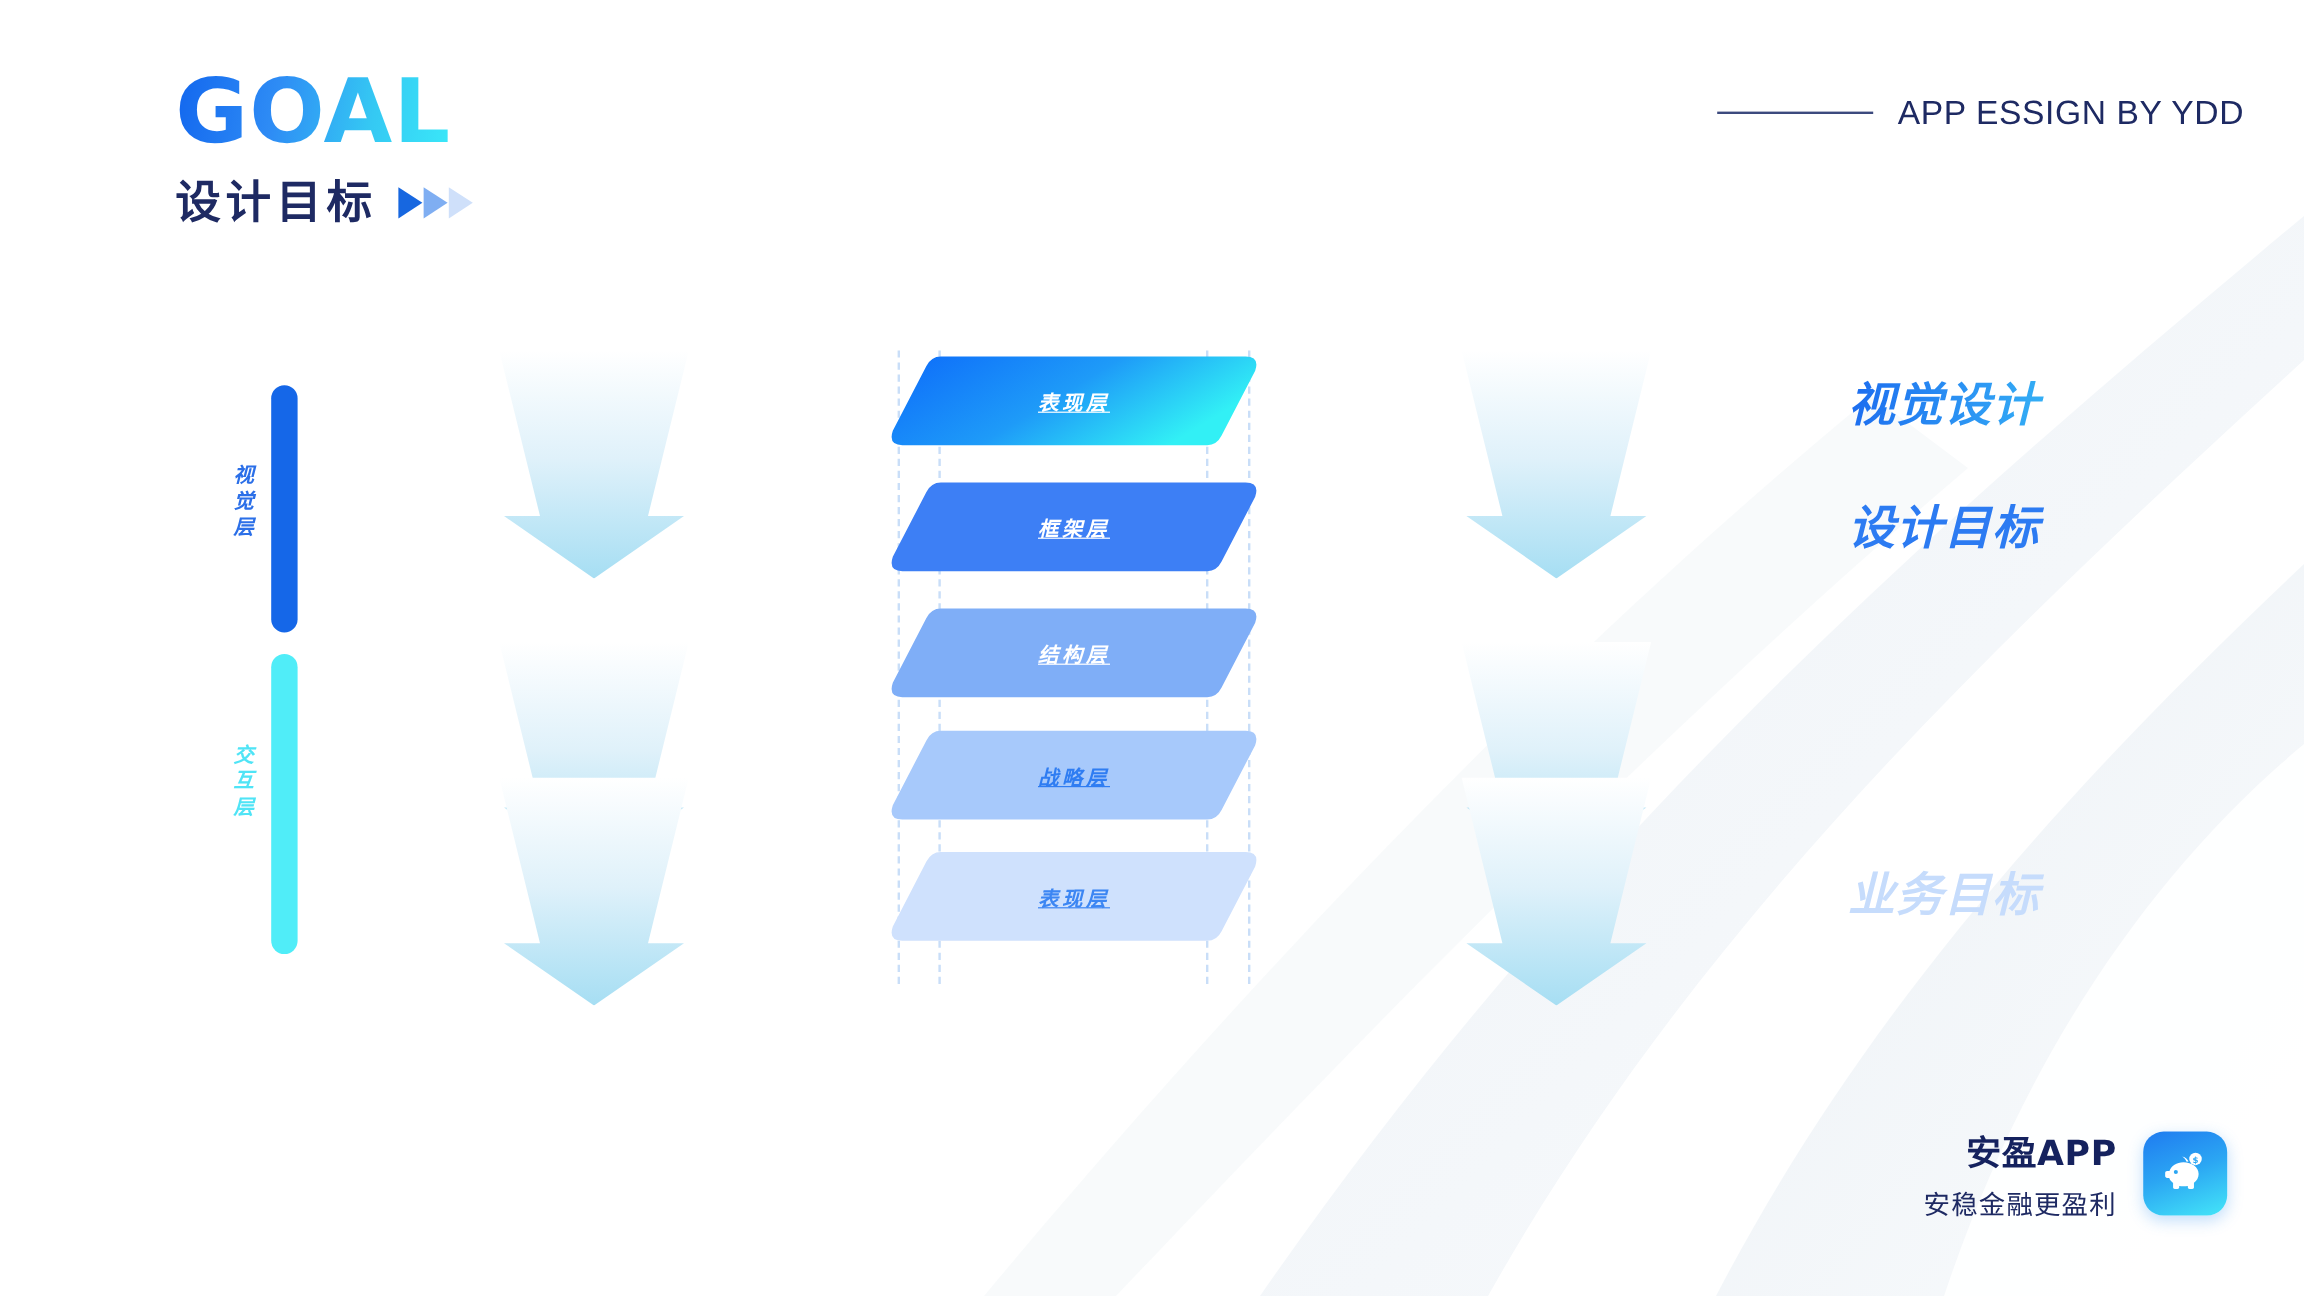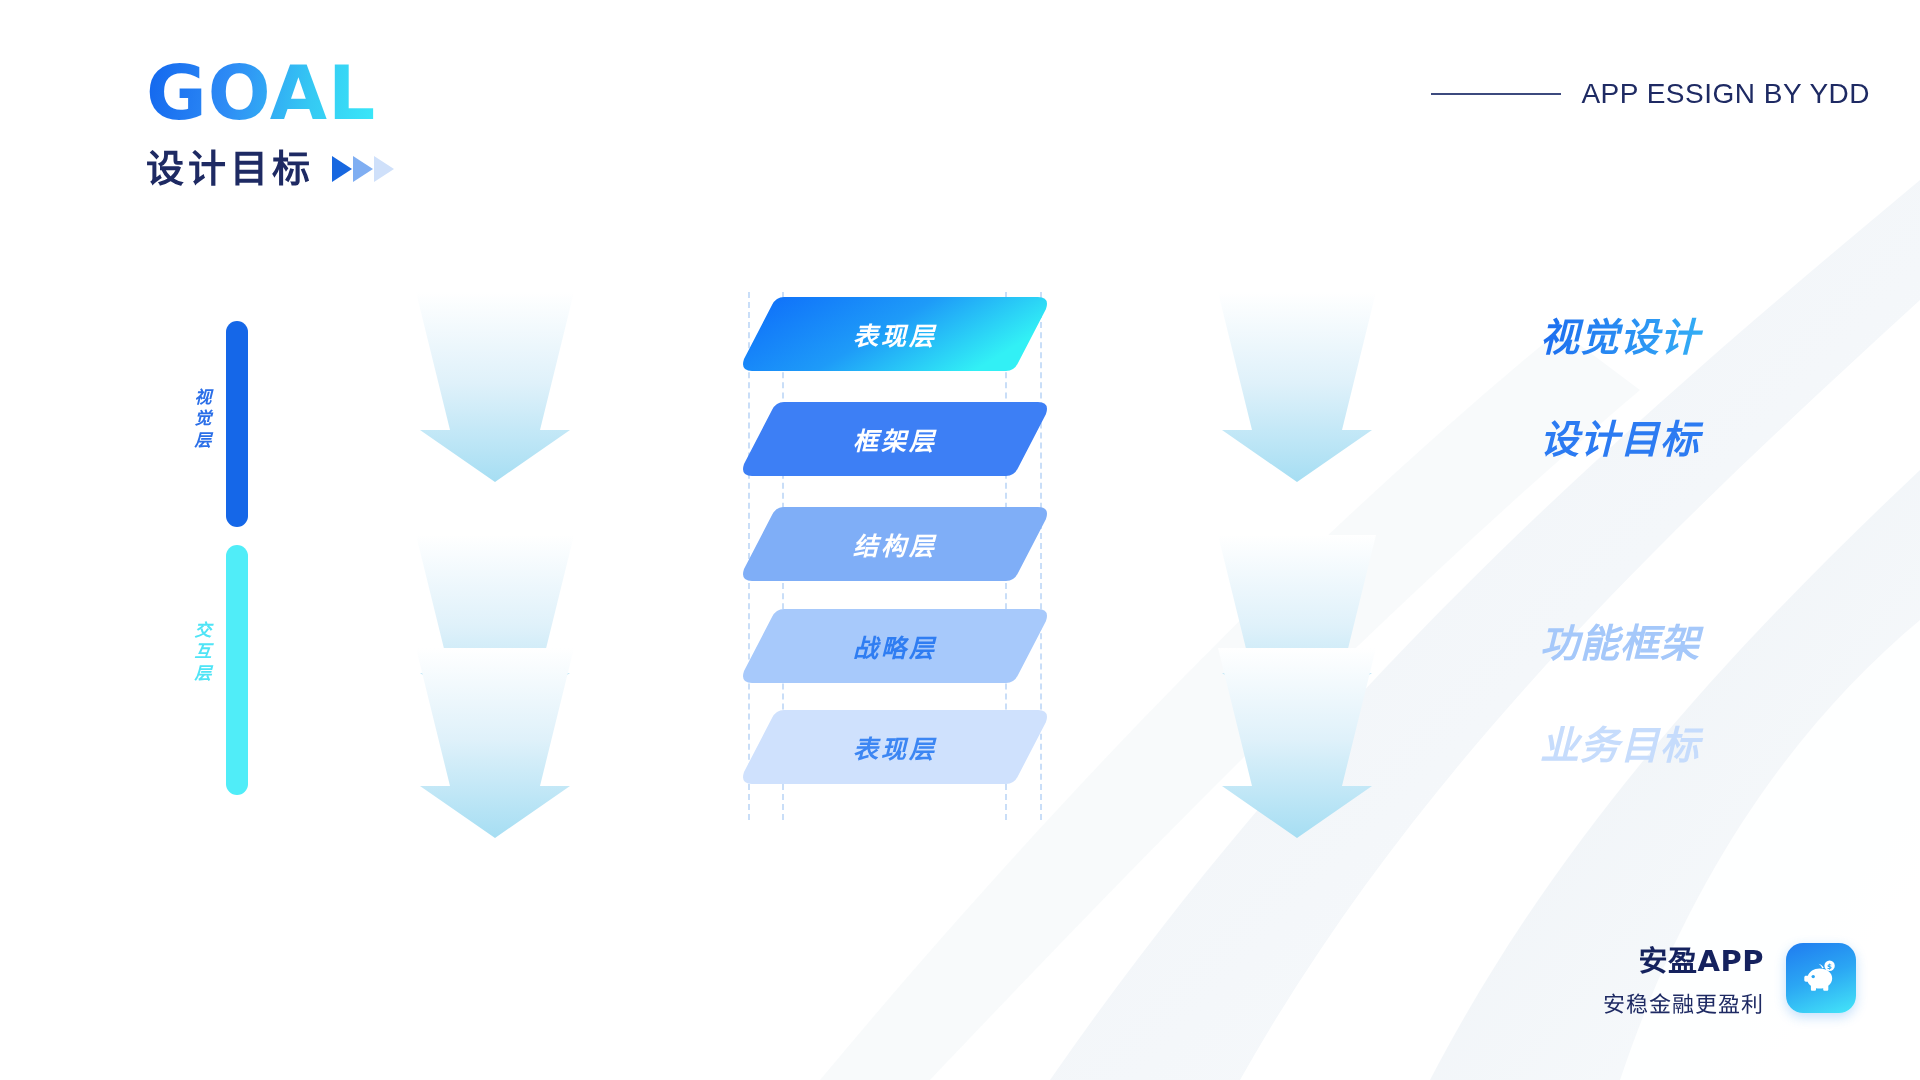--- a/index.html
+++ b/index.html
@@ -88,24 +88,25 @@
     border-left:2px dashed #C9DEF8;
   }
   .layer-row { position:absolute; left:0; width:310px; height:82px; }
   .layer-shape {
     position:absolute; inset:0;
     border-radius:16px;
   }
   .layer-text {
     position:absolute; inset:0;
     display:flex; align-items:center; justify-content:center;
-    font-size:25px; font-weight:bold; font-style:italic;
+    font-size:17px; font-weight:bold; font-style:italic;
     letter-spacing:3px;
     font-family:"DejaVu Sans","Liberation Sans",sans-serif;
     z-index:3;
+    text-decoration:underline;
   }
 
   
   .right-col { position:absolute; left:1540px; top:0; width:260px; height:520px; }
   .rlabel {
     position:absolute; left:0; width:260px;
     font-size:39px; font-weight:bold; font-style:italic;
     letter-spacing:1px;
     font-family:"DejaVu Sans","Liberation Sans",sans-serif;
     white-space:nowrap;
@@ -307,21 +308,20 @@
         </linearGradient>
           </defs>
         <path d="M6,0 L164,0 L130,138 L160,138 L85,190 L10,138 L40,138 Z" fill="url(#agR3)"></path>
       </svg>
     </div>
   </div>
 
   <div class="right-col">
     <div class="rlabel grad" style="top:6px">视觉设计</div>
     <div class="rlabel" style="top:108px; color:#2C7BF2">设计目标</div>
-    <div class="rlabel" style="top:312px; color:#A5C8FA">功能框架</div>
     <div class="rlabel" style="top:414px; color:#C6DCFC">业务目标</div>
   </div>
 </div>
 
 <div class="brand">
   <div class="brand-text">
     <div class="brand-name">安盈APP</div>
     <div class="brand-slogan">安稳金融更盈利</div>
   </div>
   <div class="brand-logo">

